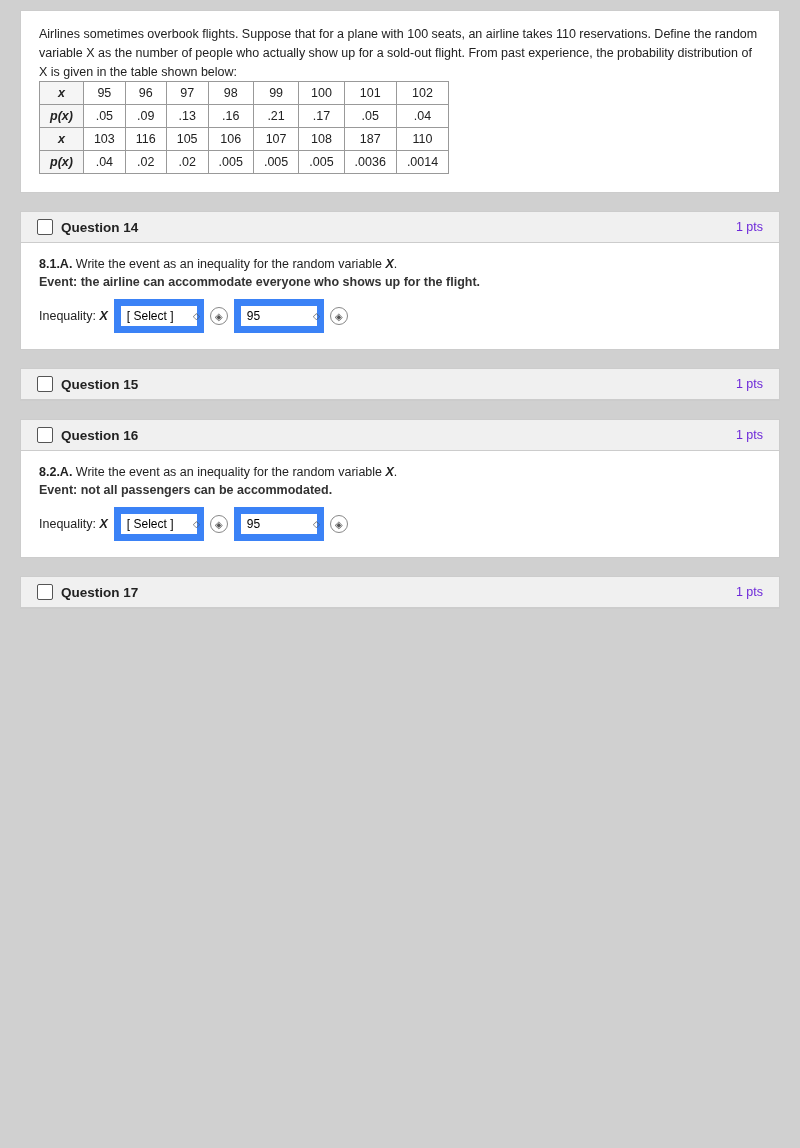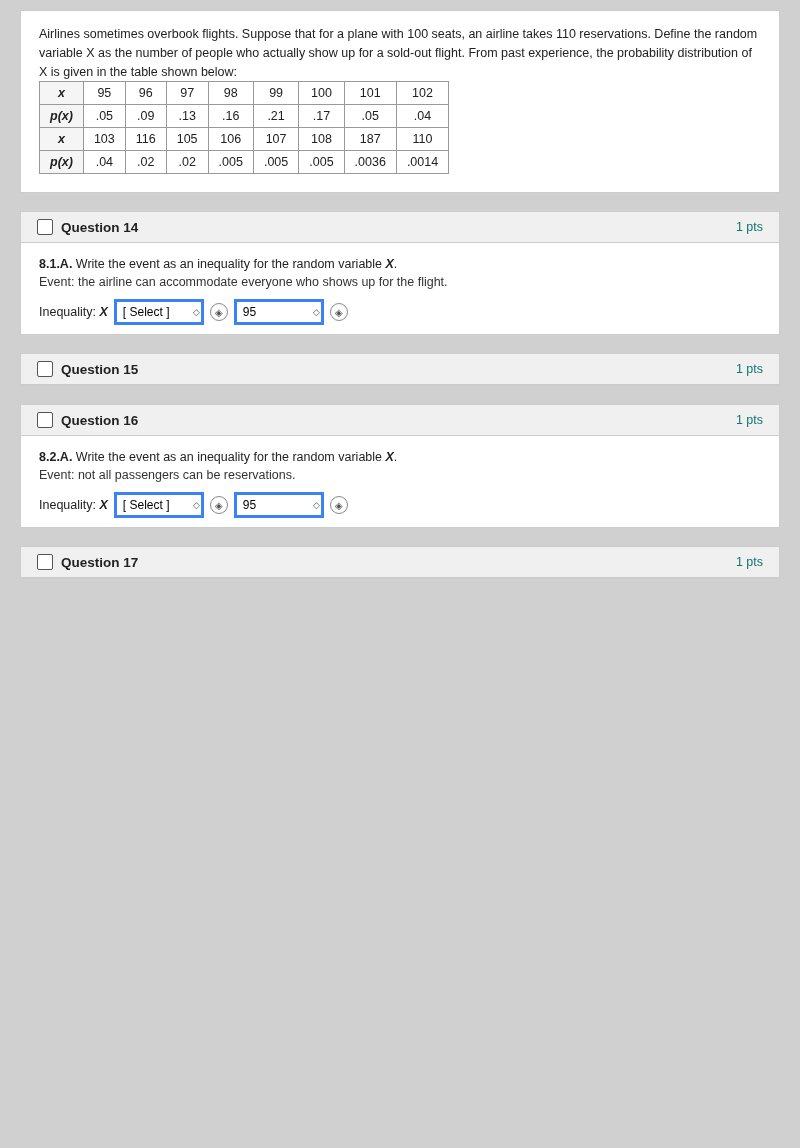--- a/index.html
+++ b/index.html
@@ -76,58 +76,59 @@
       display: inline-block;
     }
 
     .question-title {
       font-weight: bold;
       font-size: 13.5px;
     }
 
     .pts-label {
       font-size: 12.5px;
-      color: #0f766e;
+      color: #6d28d9;
     }
 
     .question-body {
-      padding: 14px 18px 9px 18px;
+      padding: 14px 18px 16px 18px;
     }
 
     .sub-label {
       font-weight: bold;
       font-size: 12.5px;
       margin-bottom: 4px;
     }
 
     .event-text {
       font-size: 12.5px;
       margin-bottom: 10px;
       color: #333;
+      font-weight: bold;
     }
 
     .inequality-row {
       display: flex;
       align-items: center;
       gap: 6px;
       font-size: 12.5px;
       margin-top: 6px;
     }
 
     .inequality-label {
       font-size: 12.5px;
     }
 
     .x-bold {
       font-weight: bold;
       font-style: italic;
     }
 
     .select-box {
-      border: 3px solid #3b82f6;
+      border: 7px solid #3b82f6;
       background: #fff;
       padding: 3px 20px 3px 6px;
       font-size: 12px;
       appearance: none;
       -webkit-appearance: none;
       cursor: pointer;
       min-width: 90px;
       position: relative;
     }
 
@@ -259,21 +260,21 @@
     <div class="question-block">
       <div class="question-header">
         <div class="question-header-left">
           <span class="checkbox-icon"></span>
           <span class="question-title">Question 16</span>
         </div>
         <span class="pts-label">1 pts</span>
       </div>
       <div class="question-body">
         <p class="sub-label"><span>8.2.A. </span><span style="font-weight: normal;">Write the event as an inequality for the random variable <span class="x-bold">X</span>.</span></p>
-        <p class="event-text">Event: not all passengers can be reservations.</p>
+        <p class="event-text">Event: not all passengers can be accommodated.</p>
         <div class="inequality-row">
           <span class="inequality-label">Inequality: <span class="x-bold">X</span></span>
           <div class="select-wrapper"><select class="select-box"><option value="">[ Select ]</option><option value="le">≤</option><option value="ge">≥</option><option value="lt">&lt;</option><option value="gt">&gt;</option></select></div>
           <div class="circle-btn">◈</div>
           <div class="select-wrapper"><select class="select-box"><option value="">[ Select ]</option><option value="95" selected="">95</option><option value="96">96</option><option value="97">97</option><option value="98">98</option><option value="99">99</option><option value="100">100</option><option value="101">101</option><option value="102">102</option><option value="103">103</option><option value="104">104</option><option value="105">105</option><option value="106">106</option><option value="107">107</option><option value="108">108</option><option value="109">109</option><option value="110">110</option></select></div>
           <div class="circle-btn">◈</div>
         </div>
       </div>
     </div>
     <div class="question-block">

